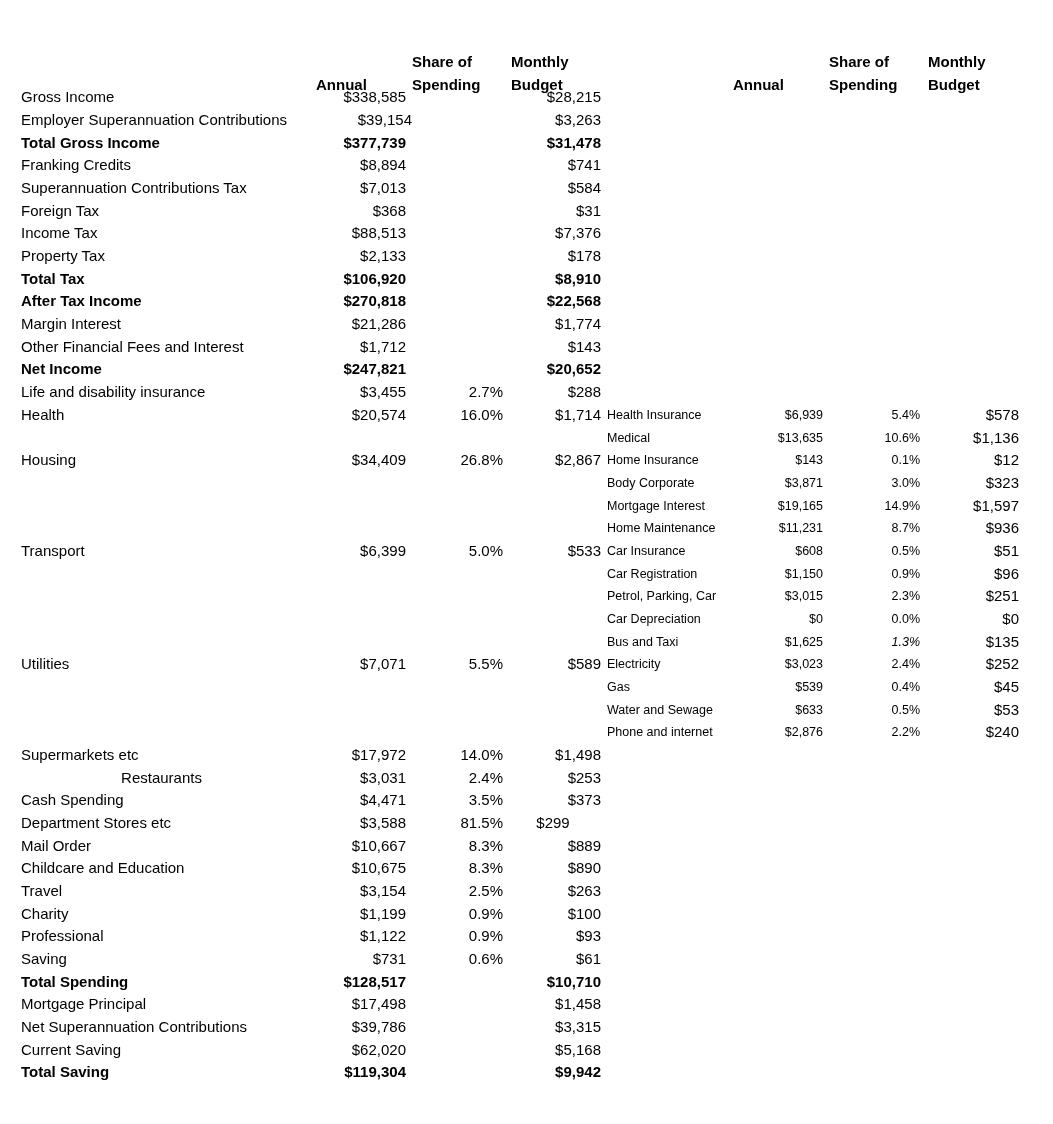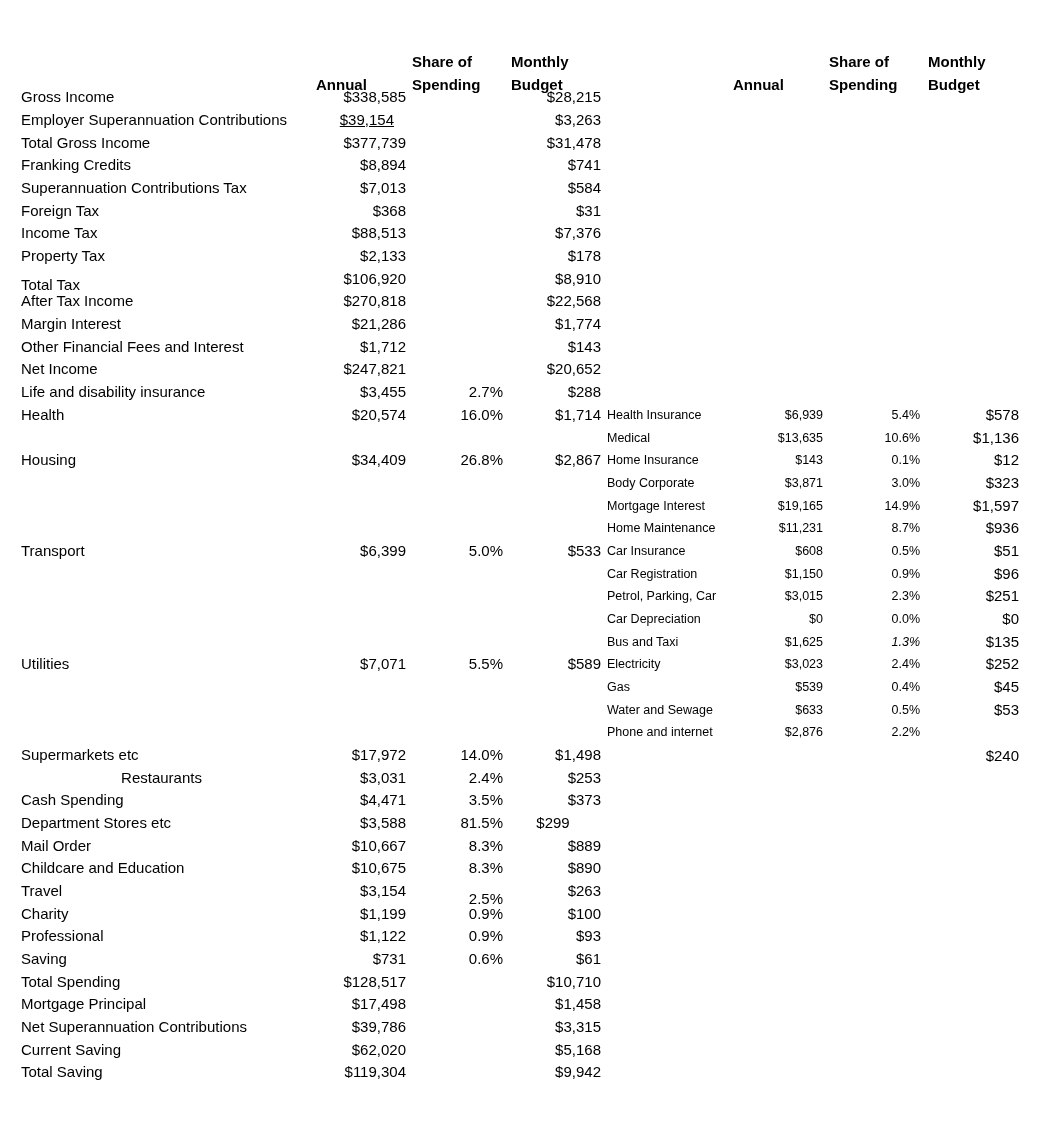--- a/index.html
+++ b/index.html
@@ -3,21 +3,21 @@
 <meta charset="utf-8">
 <style>
   html, body { margin: 0; padding: 0; background: #ffffff; }
   body { width: 1053px; height: 1124px; position: relative; overflow: hidden;
          font-family: "Liberation Sans", "DejaVu Sans", sans-serif; color: #000; }
   .sheet { position: absolute; left: 0; top: 0; width: 1053px; height: 1124px; }
   .cell { position: absolute; white-space: nowrap; line-height: 20px; height: 20px; }
   .main { font-size: 15px; }
   .sub { font-size: 12.5px; }
   .subv { font-size: 15px; }
-  .bold { font-weight: normal; }
+  .bold { font-weight: bold; }
   .r { text-align: right; }
   .hdr { font-weight: bold; font-size: 15px; }
 </style>
 </head>
 <body>
 
 <div class="sheet">
 
   <div class="cell hdr" style="left:316px; top:75px;">Annual</div>
   <div class="cell hdr" style="left:412px; top:52px;">Share of</div>
@@ -30,21 +30,21 @@
   <div class="cell hdr" style="left:829px; top:75px;">Spending</div>
   <div class="cell hdr" style="left:928px; top:52px;">Monthly</div>
   <div class="cell hdr" style="left:928px; top:75px;">Budget</div>
 
   <div id="main-rows">
       <div class="cell main" style="left:21px; top:87px; width:285px; overflow:hidden;">Gross Income</div>
       <div class="cell main r" style="left:306px; top:87px; width:100px;">$338,585</div>
       <div class="cell main r" style="left:413px; top:87px; width:90px;"></div>
       <div class="cell main r" style="left:505px; top:87px; width:96px;">$28,215</div>
       <div class="cell main" style="left:21px; top:110px; width:285px; overflow:hidden;">Employer Superannuation Contributions</div>
-      <div class="cell main r" style="left:294px; top:110px; width:100px;text-decoration:underline;">$39,154</div>
+      <div class="cell main r" style="left:312px; top:110px; width:100px;">$39,154</div>
       <div class="cell main r" style="left:413px; top:110px; width:90px;"></div>
       <div class="cell main r" style="left:505px; top:110px; width:96px;">$3,263</div>
       <div class="cell main bold" style="left:21px; top:133px; width:285px; overflow:hidden;">Total Gross Income</div>
       <div class="cell main r bold" style="left:306px; top:133px; width:100px;">$377,739</div>
       <div class="cell main r bold" style="left:413px; top:133px; width:90px;"></div>
       <div class="cell main r bold" style="left:505px; top:133px; width:96px;">$31,478</div>
       <div class="cell main" style="left:21px; top:155px; width:285px; overflow:hidden;">Franking Credits</div>
       <div class="cell main r" style="left:306px; top:155px; width:100px;">$8,894</div>
       <div class="cell main r" style="left:413px; top:155px; width:90px;"></div>
       <div class="cell main r" style="left:505px; top:155px; width:96px;">$741</div>
@@ -57,21 +57,21 @@
       <div class="cell main r" style="left:413px; top:201px; width:90px;"></div>
       <div class="cell main r" style="left:505px; top:201px; width:96px;">$31</div>
       <div class="cell main" style="left:21px; top:223px; width:285px; overflow:hidden;">Income Tax</div>
       <div class="cell main r" style="left:306px; top:223px; width:100px;">$88,513</div>
       <div class="cell main r" style="left:413px; top:223px; width:90px;"></div>
       <div class="cell main r" style="left:505px; top:223px; width:96px;">$7,376</div>
       <div class="cell main" style="left:21px; top:246px; width:285px; overflow:hidden;">Property Tax</div>
       <div class="cell main r" style="left:306px; top:246px; width:100px;">$2,133</div>
       <div class="cell main r" style="left:413px; top:246px; width:90px;"></div>
       <div class="cell main r" style="left:505px; top:246px; width:96px;">$178</div>
-      <div class="cell main bold" style="left:21px; top:275px; width:285px; overflow:hidden;">Total Tax</div>
+      <div class="cell main bold" style="left:21px; top:269px; width:285px; overflow:hidden;">Total Tax</div>
       <div class="cell main r bold" style="left:306px; top:269px; width:100px;">$106,920</div>
       <div class="cell main r bold" style="left:413px; top:269px; width:90px;"></div>
       <div class="cell main r bold" style="left:505px; top:269px; width:96px;">$8,910</div>
       <div class="cell main bold" style="left:21px; top:291px; width:285px; overflow:hidden;">After Tax Income</div>
       <div class="cell main r bold" style="left:306px; top:291px; width:100px;">$270,818</div>
       <div class="cell main r bold" style="left:413px; top:291px; width:90px;"></div>
       <div class="cell main r bold" style="left:505px; top:291px; width:96px;">$22,568</div>
       <div class="cell main" style="left:21px; top:314px; width:285px; overflow:hidden;">Margin Interest</div>
       <div class="cell main r" style="left:306px; top:314px; width:100px;">$21,286</div>
       <div class="cell main r" style="left:413px; top:314px; width:90px;"></div>
@@ -123,21 +123,21 @@
       <div class="cell main" style="left:21px; top:836px; width:285px; overflow:hidden;">Mail Order</div>
       <div class="cell main r" style="left:306px; top:836px; width:100px;">$10,667</div>
       <div class="cell main r" style="left:413px; top:836px; width:90px;">8.3%</div>
       <div class="cell main r" style="left:505px; top:836px; width:96px;">$889</div>
       <div class="cell main" style="left:21px; top:858px; width:285px; overflow:hidden;">Childcare and Education</div>
       <div class="cell main r" style="left:306px; top:858px; width:100px;">$10,675</div>
       <div class="cell main r" style="left:413px; top:858px; width:90px;">8.3%</div>
       <div class="cell main r" style="left:505px; top:858px; width:96px;">$890</div>
       <div class="cell main" style="left:21px; top:881px; width:285px; overflow:hidden;">Travel</div>
       <div class="cell main r" style="left:306px; top:881px; width:100px;">$3,154</div>
-      <div class="cell main r" style="left:413px; top:881px; width:90px;margin-top:8px;">2.5%</div>
+      <div class="cell main r" style="left:413px; top:881px; width:90px;">2.5%</div>
       <div class="cell main r" style="left:505px; top:881px; width:96px;">$263</div>
       <div class="cell main" style="left:21px; top:904px; width:285px; overflow:hidden;">Charity</div>
       <div class="cell main r" style="left:306px; top:904px; width:100px;">$1,199</div>
       <div class="cell main r" style="left:413px; top:904px; width:90px;">0.9%</div>
       <div class="cell main r" style="left:505px; top:904px; width:96px;">$100</div>
       <div class="cell main" style="left:21px; top:926px; width:285px; overflow:hidden;">Professional</div>
       <div class="cell main r" style="left:306px; top:926px; width:100px;">$1,122</div>
       <div class="cell main r" style="left:413px; top:926px; width:90px;">0.9%</div>
       <div class="cell main r" style="left:505px; top:926px; width:96px;">$93</div>
       <div class="cell main" style="left:21px; top:949px; width:285px; overflow:hidden;">Saving</div>
@@ -218,15 +218,15 @@
       <div class="cell sub r" style="left:733px; top:677px; width:90px;">$539</div>
       <div class="cell sub r" style="left:830px; top:677px; width:90px;">0.4%</div>
       <div class="cell subv r" style="left:920px; top:677px; width:99px;">$45</div>
       <div class="cell sub" style="left:607px; top:700px; width:130px;">Water and Sewage</div>
       <div class="cell sub r" style="left:733px; top:700px; width:90px;">$633</div>
       <div class="cell sub r" style="left:830px; top:700px; width:90px;">0.5%</div>
       <div class="cell subv r" style="left:920px; top:700px; width:99px;">$53</div>
       <div class="cell sub" style="left:607px; top:722px; width:130px;">Phone and internet</div>
       <div class="cell sub r" style="left:733px; top:722px; width:90px;">$2,876</div>
       <div class="cell sub r" style="left:830px; top:722px; width:90px;">2.2%</div>
-      <div class="cell subv r" style="left:920px; top:722px; width:99px;margin-top:24px;">$240</div>
+      <div class="cell subv r" style="left:920px; top:722px; width:99px;">$240</div>
     </div>
 </div>
 
 </body></html>

